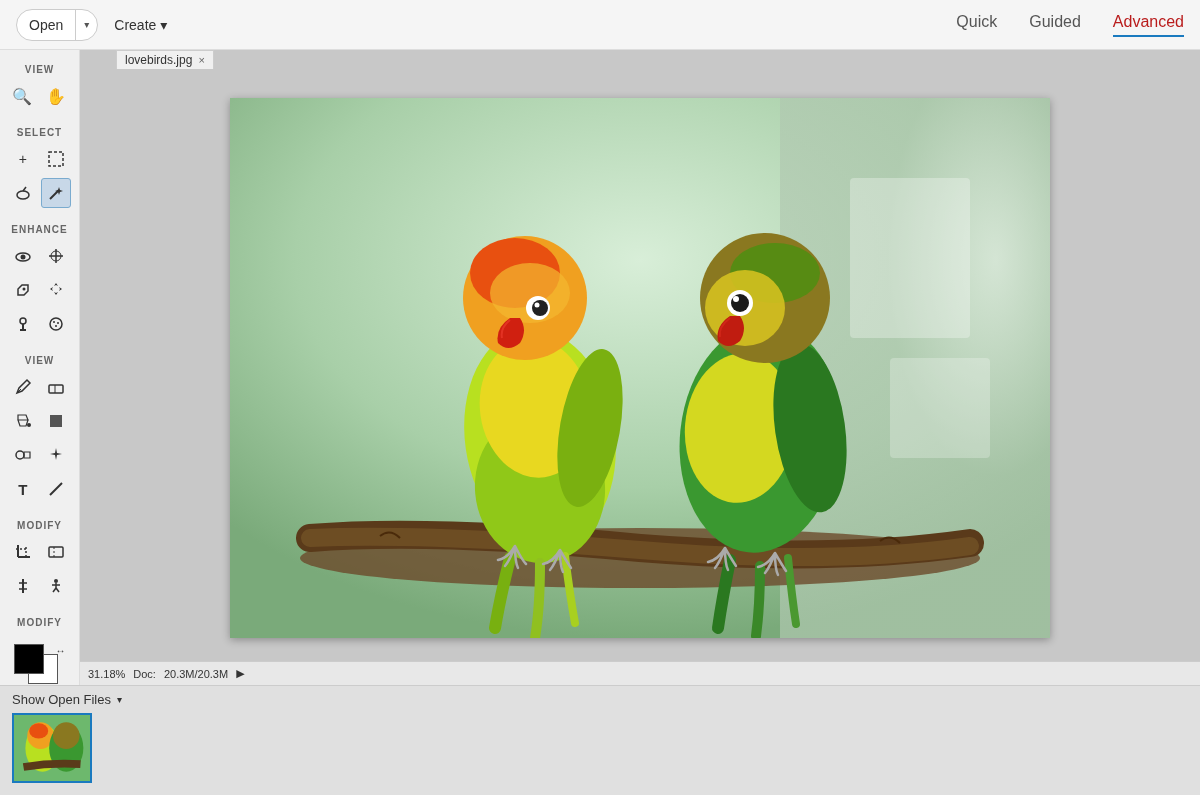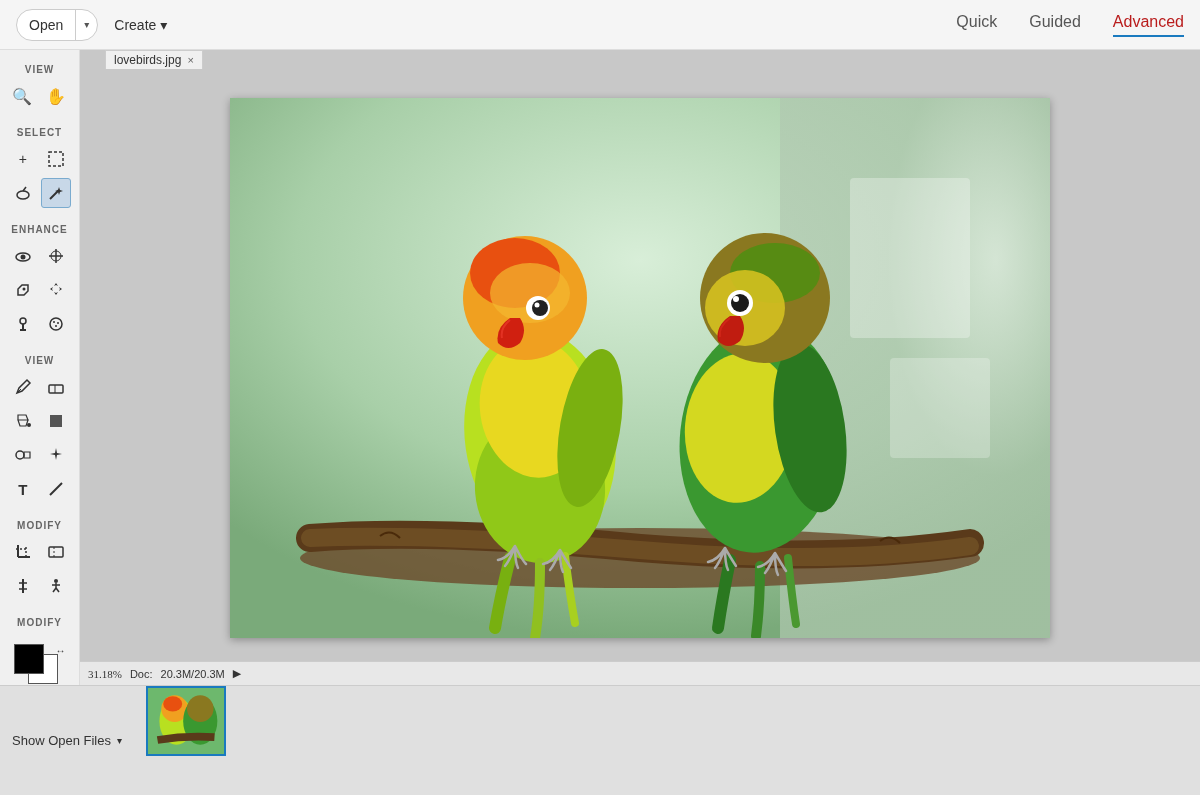--- a/index.html
+++ b/index.html
@@ -90,48 +90,48 @@
     }
     #canvas-wrapper {
       flex: 1;
       display: flex;
       align-items: center;
       justify-content: center;
       overflow: auto;
       position: relative;
     }
     #image-tab {
-      position: absolute; top: 0; left: 25px;
+      position: absolute; top: 0; left: 36px;
       background: #f0f0f0; border: 1px solid #ccc; border-bottom: none;
       padding: 2px 8px; font-size: 12px; color: #333; display: flex; align-items: center; gap: 6px;
     }
     #image-tab .close-x { cursor: pointer; color: #666; font-size: 11px; }
     
     #parrot-image {
       width: 820px;
       height: 540px;
       margin-top: 24px;
       box-shadow: 0 2px 8px rgba(0,0,0,0.3);
       background: linear-gradient(135deg, #a8d5a2 0%, #c8e6c0 30%, #b0d4a8 60%, #8ec48a 100%);
       position: relative;
       overflow: hidden;
     }
 
     
     #statusbar {
       height: 24px; background: #e8e8e8; border-top: 1px solid #ccc;
       display: flex; align-items: center; padding: 0 8px; font-size: 11px; color: #333; gap: 8px;
     }
-    .zoom-display { font-size: 11px; font-family: Liberation Serif, serif; }
+    .zoom-display { font-size: 11px; }
     .status-arrow { font-size: 11px; cursor: pointer; }
 
     
     #bottom-panel {
       height: 110px; background: #e0e0e0; border-top: 1px solid #ccc;
-      display: flex; 
+      display: flex; flex-direction: column;
     }
     #show-open-files {
       display: flex; align-items: center; gap: 6px; padding: 6px 12px;
       font-size: 13px; color: #333; cursor: pointer;
     }
     .chevron-down { font-size: 10px; }
     #thumbnails { display: flex; gap: 8px; padding: 0 12px; }
     .thumb {
       width: 80px; height: 70px; border: 2px solid #1a7abf;
       background: #888; overflow: hidden; cursor: pointer; flex-shrink: 0;

